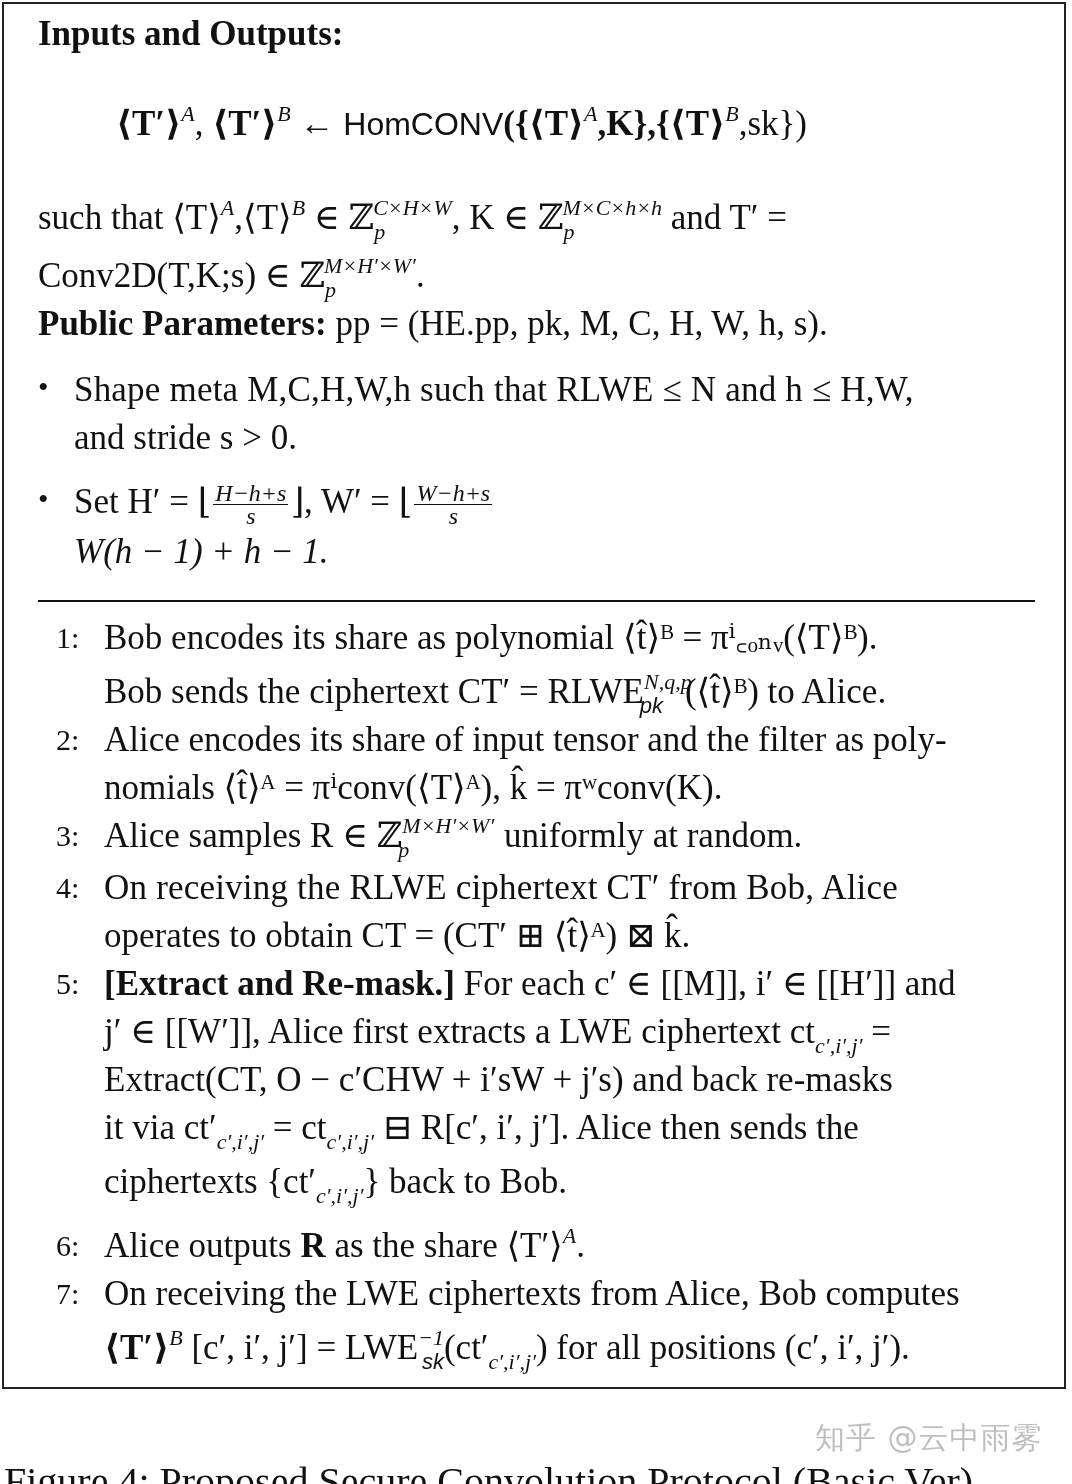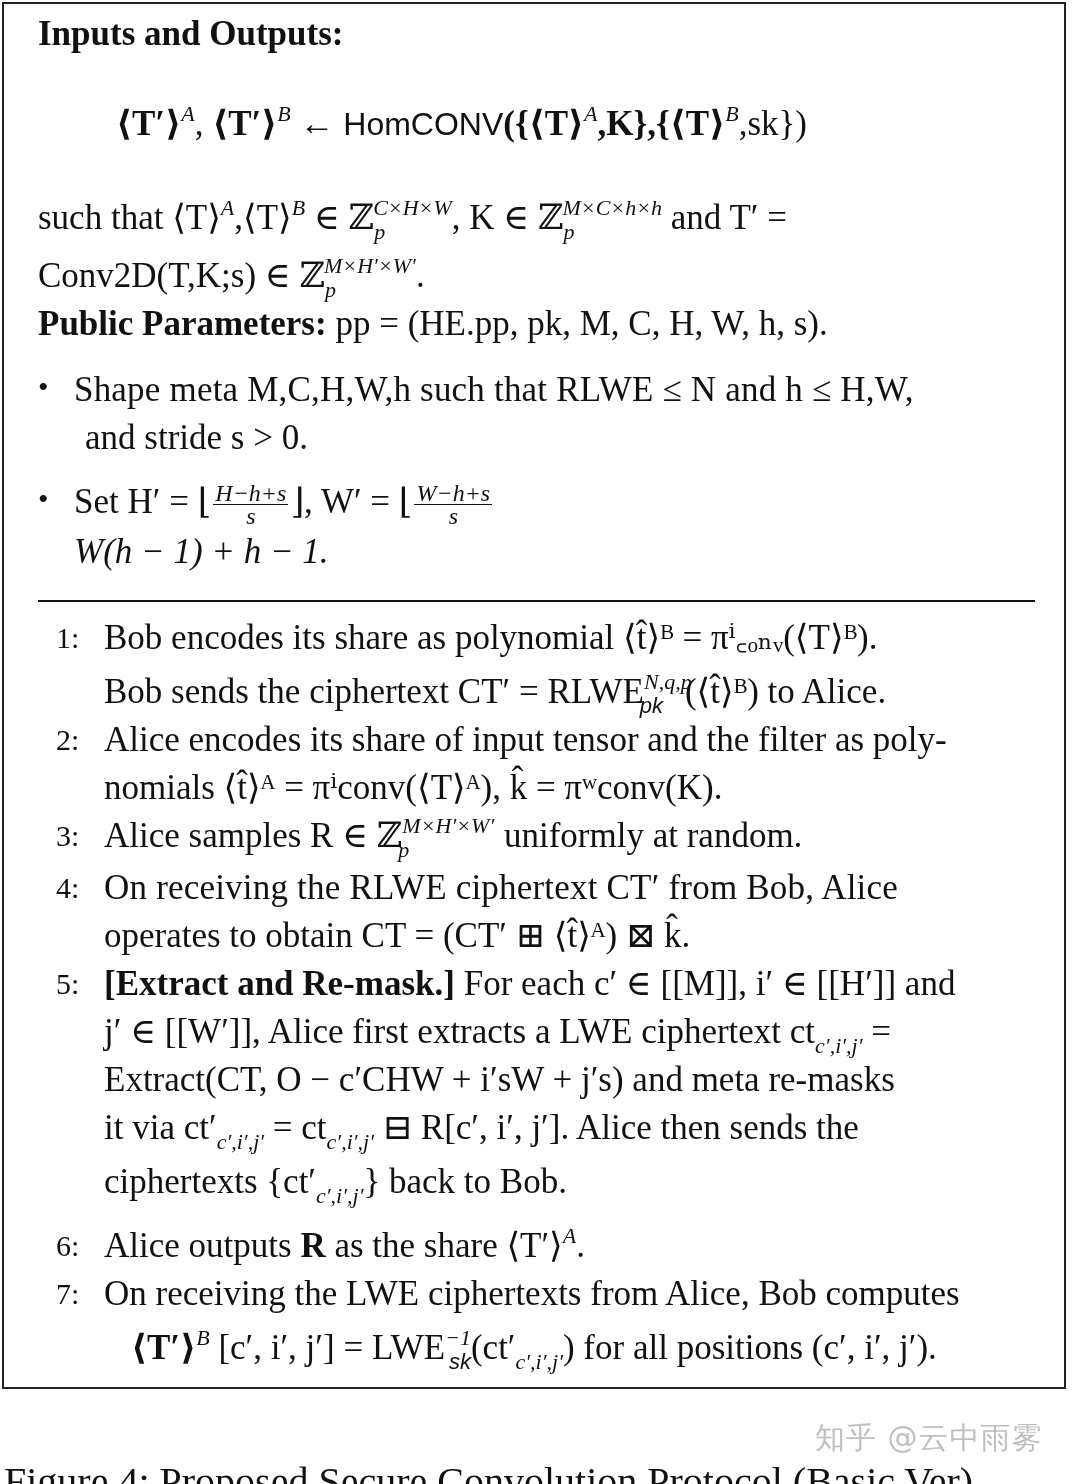--- a/index.html
+++ b/index.html
@@ -53,21 +53,21 @@
   <span>Conv2D(T,K;s) ∈ ℤ</span><sub class="i">p</sub><sup class="i" style="margin-left:-12px;">M×H′×W′</sup><span>.</span>
 </div>
 
 <div class="line" style="top:304px;">
   <span class="b">Public Parameters:</span>
   <span>pp = (HE.pp, pk, M, C, H, W, h, s).</span>
 </div>
 
 <div class="bullet" style="top:370px;">•</div>
 <div class="line fill" style="top:370px; left:74px;">Shape meta M,C,H,W,h such that RLWE ≤ N and h ≤ H,W,</div>
-<div class="line" style="top:418px; left:85px;">and stride s &gt; 0.</div>
+<div class="line" style="top:418px; left:74px;">and stride s &gt; 0.</div>
 
 <div class="bullet" style="top:482px;">•</div>
 <div class="line" style="top:482px; left:74px;">
   <span>Set H′ = ⌊</span><span class="frac"><span class="num">H−h+s</span><span class="den">s</span></span><span>⌋, W′ = ⌊</span><span class="frac"><span class="num">W−h+s</span><span class="den">s</span></span>
 </div>
 <div class="line i" style="top:532px; left:74px;">W(h − 1) + h − 1.</div>
 
 <div class="rule"></div>
 
 <div class="num-lbl" style="top:618px;">1:</div>
@@ -89,33 +89,33 @@
 <div class="step fill" style="top:868px;">On receiving the RLWE ciphertext CT′ from Bob, Alice</div>
 <div class="step" style="top:916px;">operates to obtain CT = (CT′ ⊞ ⟨t̂⟩ᴬ) ⊠ k̂.</div>
 
 <div class="num-lbl" style="top:964px;">5:</div>
 <div class="step" style="top:964px;">
   <span class="b">[Extract and Re-mask.]</span><span> For each c′ ∈ [[M]], i′ ∈ [[H′]] and</span>
 </div>
 <div class="step" style="top:1012px;">
   <span>j′ ∈ [[W′]], Alice first extracts a LWE ciphertext ct</span><sub class="i">c′,i′,j′</sub><span> =</span>
 </div>
-<div class="step" style="top:1060px;">Extract(CT, O − c′CHW + i′sW + j′s) and meta re-masks</div>
+<div class="step" style="top:1060px;">Extract(CT, O − c′CHW + i′sW + j′s) and back re-masks</div>
 <div class="step" style="top:1108px;">
   <span>it via ct′</span><sub class="i">c′,i′,j′</sub><span> = ct</span><sub class="i">c′,i′,j′</sub><span> ⊟ R[c′, i′, j′]. Alice then sends the</span>
 </div>
 <div class="step" style="top:1162px;">
   <span>ciphertexts {ct′</span><sub class="i">c′,i′,j′</sub><span>} back to Bob.</span>
 </div>
 
 <div class="num-lbl" style="top:1226px;">6:</div>
 <div class="step" style="top:1226px;">
   <span>Alice outputs </span><span class="b">R</span><span> as the share ⟨T′⟩</span><sup class="i">A</sup><span>.</span>
 </div>
 
 <div class="num-lbl" style="top:1274px;">7:</div>
 <div class="step" style="top:1274px;">On receiving the LWE ciphertexts from Alice, Bob computes</div>
-<div class="step" style="top:1328px;margin-left:27px;">
+<div class="step" style="top:1328px;">
   <span class="b">⟨T′⟩</span><sup class="i">B</sup><span> [c′, i′, j′] = LWE</span><sup>−1</sup><sub class="sf" style="font-size:22px; margin-left:-22px;">sk</sub><span>(ct′</span><sub class="i">c′,i′,j′</sub><span>) for all positions (c′, i′, j′).</span>
 </div>
 
 <div class="caption">Figure 4: Proposed Secure Convolution Protocol (Basic Ver)</div>
 <div class="wm">知乎 @云中雨雾</div>
 
 </body></html>

